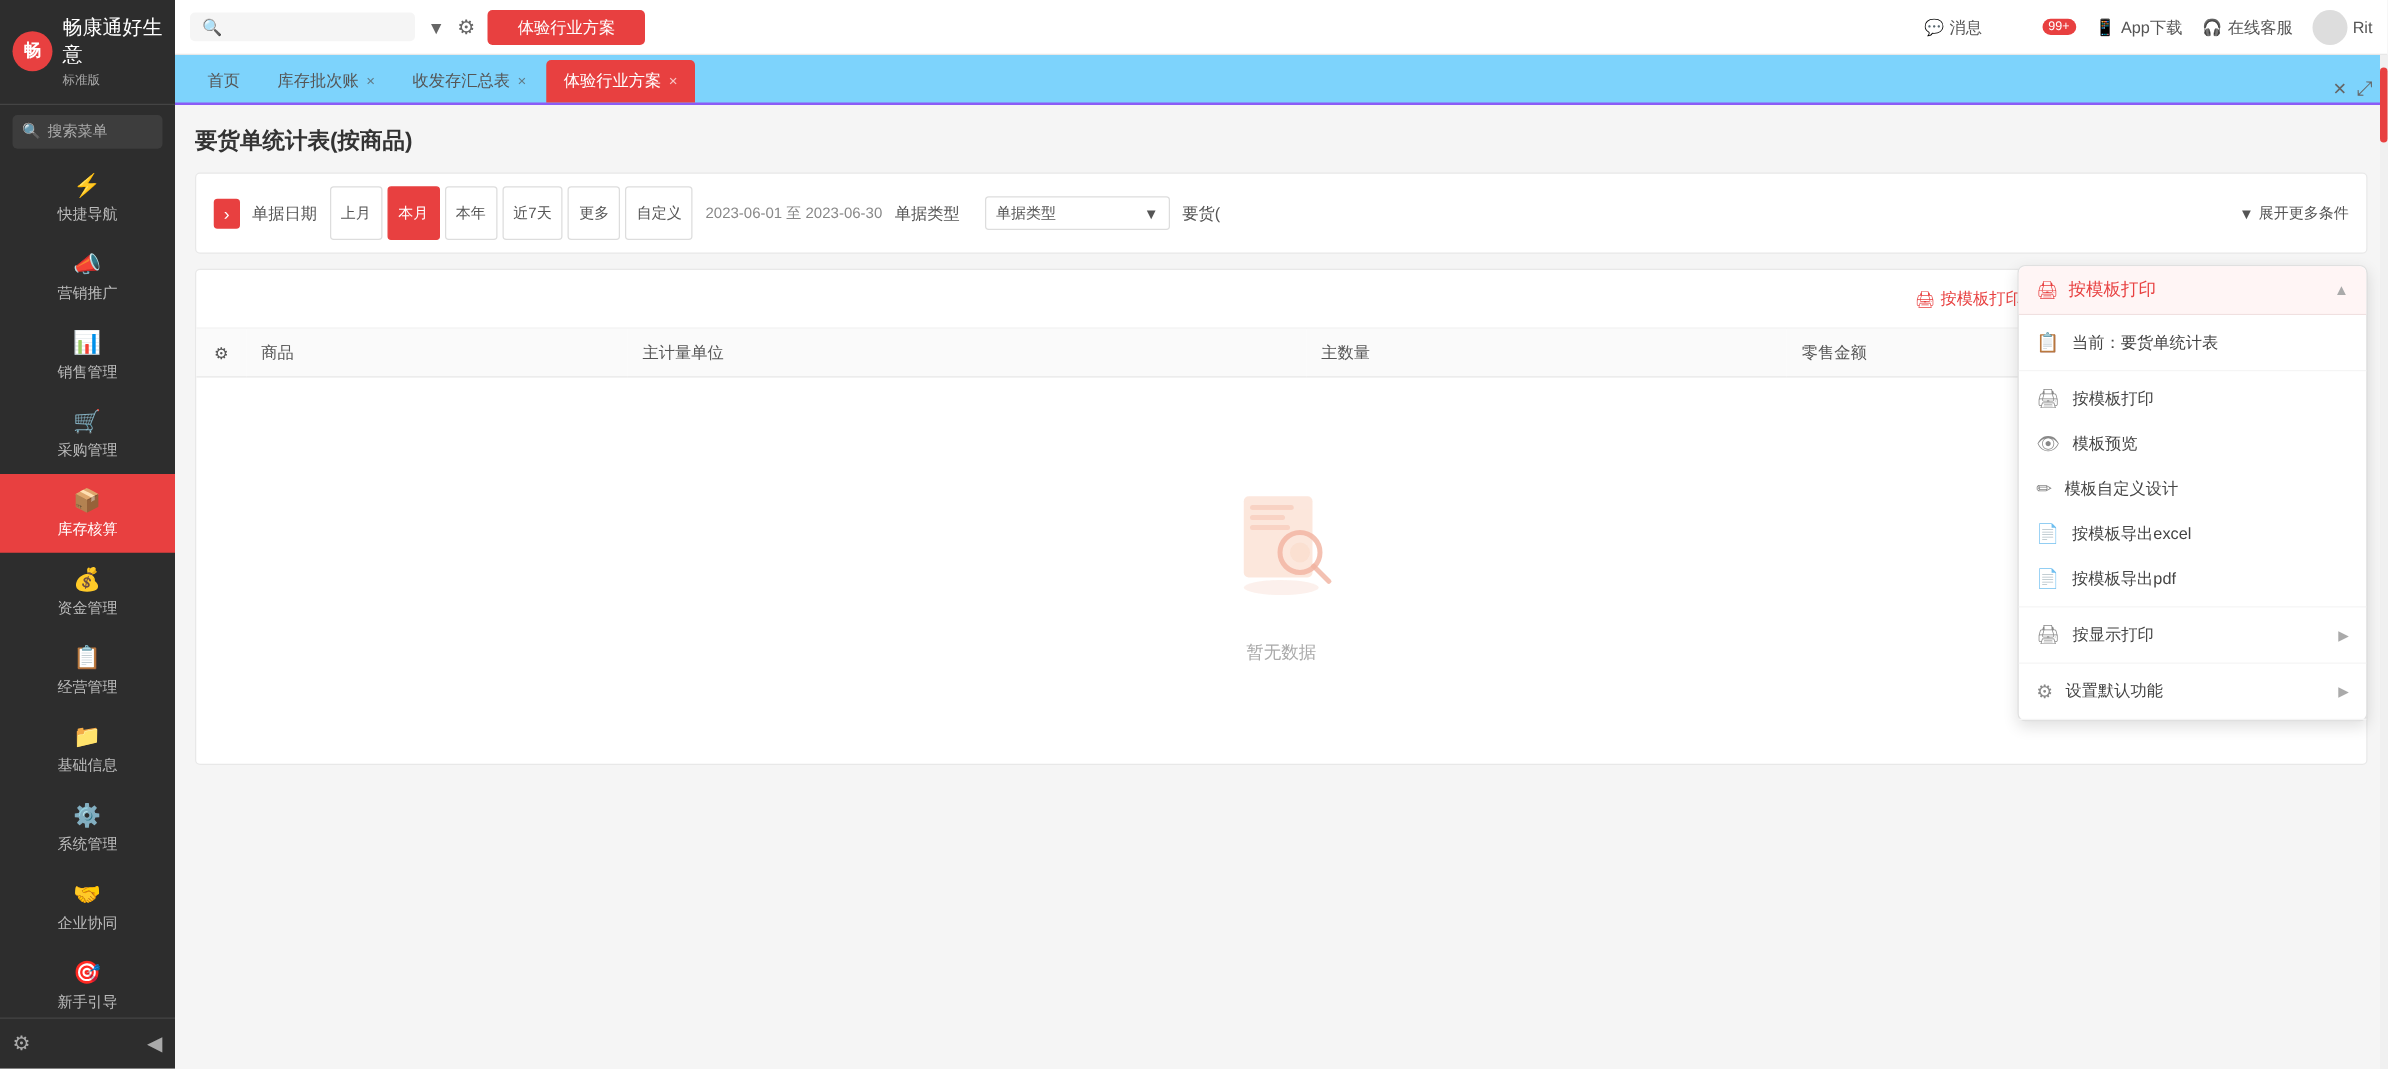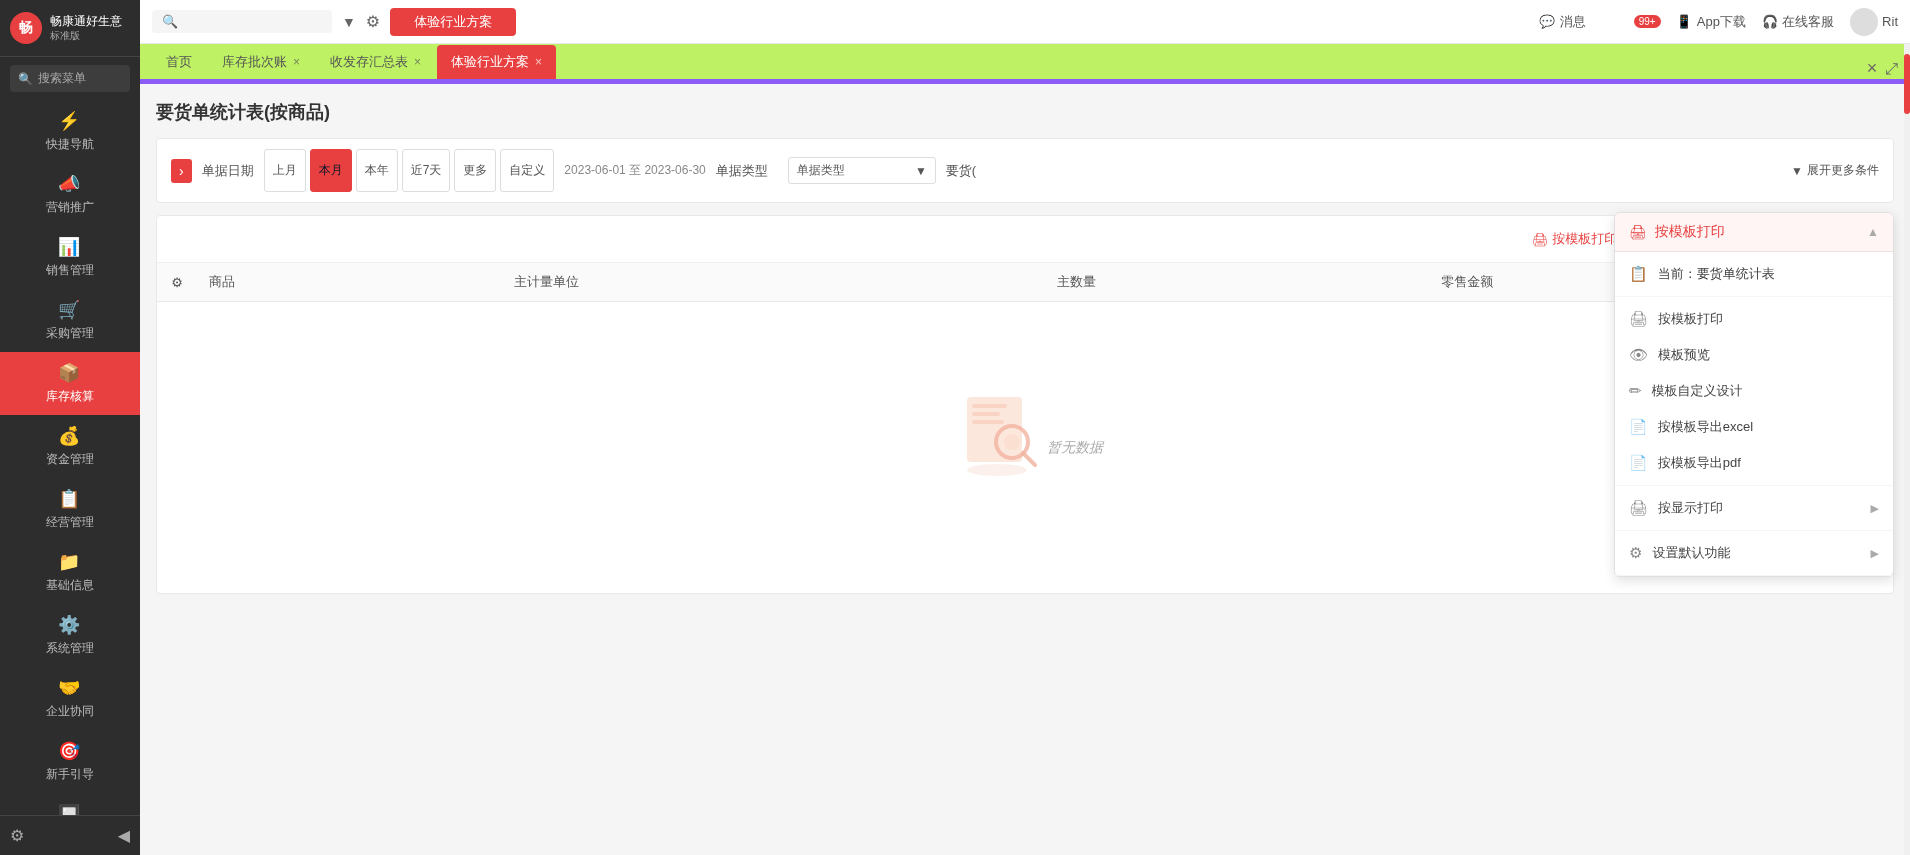--- a/index.html
+++ b/index.html
@@ -2,21 +2,21 @@
 <html><head>
   <meta charset="utf-8">
   <style>
     * { margin: 0; padding: 0; box-sizing: border-box; }
     body { font-family: "Microsoft YaHei", sans-serif; font-size: 13px; background: #f5f5f5; display: flex; height: 855px; overflow: hidden; }
 
     
     .sidebar { width: 140px; background: #2d2d2d; color: #ccc; display: flex; flex-direction: column; height: 100%; flex-shrink: 0; }
     .sidebar-logo { display: flex; align-items: center; gap: 8px; padding: 12px 10px; border-bottom: 1px solid #444; }
     .sidebar-logo-icon { width: 32px; height: 32px; background: #e84040; border-radius: 50%; display: flex; align-items: center; justify-content: center; color: white; font-size: 14px; font-weight: bold; flex-shrink: 0; }
-    .sidebar-logo-text { font-size: 12px; color: #fff; line-height: 1.4; }
+    .sidebar-logo-text { font-size: 16px; color: #fff; line-height: 1.4; }
     .sidebar-logo-badge { font-size: 10px; color: #aaa; }
     .sidebar-search { padding: 8px 10px; }
     .sidebar-search-btn { width: 100%; background: #3d3d3d; border: none; border-radius: 4px; color: #aaa; padding: 5px 8px; cursor: pointer; display: flex; align-items: center; gap: 5px; font-size: 12px; }
     .sidebar-nav { flex: 1; overflow-y: auto; }
     .sidebar-nav::-webkit-scrollbar { width: 3px; }
     .sidebar-nav::-webkit-scrollbar-thumb { background: #555; }
     .nav-item { display: flex; flex-direction: column; align-items: center; padding: 10px 5px; cursor: pointer; color: #bbb; font-size: 12px; gap: 4px; }
     .nav-item.active { background: #e84040; color: #fff; }
     .nav-item-icon { font-size: 18px; }
     .sidebar-bottom { padding: 10px; display: flex; justify-content: space-between; border-top: 1px solid #444; }
@@ -31,53 +31,53 @@
     .topbar-search input { border: none; background: transparent; outline: none; font-size: 12px; color: #666; width: 120px; }
     .topbar-nav-arrow { background: none; border: none; cursor: pointer; color: #666; font-size: 14px; }
     .topbar-gear { background: none; border: none; cursor: pointer; color: #666; font-size: 16px; }
     .topbar-trial-btn { background: #e84040; color: #fff; border: none; border-radius: 4px; padding: 5px 24px; cursor: pointer; font-size: 13px; }
     .topbar-right { margin-left: auto; display: flex; align-items: center; gap: 16px; }
     .topbar-right-item { display: flex; align-items: center; gap: 4px; cursor: pointer; color: #555; font-size: 13px; }
     .topbar-badge { background: #e84040; color: #fff; border-radius: 10px; font-size: 10px; padding: 1px 5px; margin-left: 44px; }
     .topbar-avatar { width: 28px; height: 28px; background: #ddd; border-radius: 50%; }
 
     
-    .tabbar { height: 40px; background: #bef264; border-bottom: 5px solid #8b5cf6; display: flex; align-items: flex-end; padding: 0 12px; flex-shrink: 0; gap: 2px; }
+    .tabbar { height: 40px; background: #7dd3fc; border-bottom: 2px solid #8b5cf6; display: flex; align-items: flex-end; padding: 0 12px; flex-shrink: 0; gap: 2px; }
     .tab { padding: 8px 14px; cursor: pointer; color: #555; font-size: 13px; border-top-left-radius: 4px; border-top-right-radius: 4px; display: flex; align-items: center; gap: 6px; }
     .tab.active { background: #e84040; color: #fff; }
     .tab-close { font-size: 12px; cursor: pointer; opacity: 0.7; }
     .tab-home { color: #555; }
 
     
     .content { flex: 1; overflow: auto; padding: 16px; position: relative; }
     .page-title { font-size: 18px; font-weight: bold; color: #333; margin-bottom: 14px; }
 
     
     .filter-bar { background: #fff; border-radius: 4px; padding: 10px 14px; margin-bottom: 12px; border: 1px solid #e8e8e8; }
     .filter-row { display: flex; align-items: center; gap: 10px; flex-wrap: wrap; }
     .filter-label { color: #555; font-size: 13px; flex-shrink: 0; }
     .date-btns { display: flex; gap: 4px; }
     .date-btn { padding: 12px 8px; border: 1px solid #ddd; border-radius: 3px; background: #fff; cursor: pointer; font-size: 12px; color: #555; }
-    .date-btn.active { background: #e84040; color: #0f172a; border-color: #e84040; }
+    .date-btn.active { background: #e84040; color: #ffffff; border-color: #e84040; }
     .date-range { color: #888; font-size: 12px; }
     .filter-type { display: flex; align-items: center; gap: 20px; flex: 0 0 220px; }
     .filter-select { border: 1px solid #ddd; border-radius: 3px; padding: 4px 8px; font-size: 12px; color: #555; background: #fff; cursor: pointer; display: flex; align-items: center; justify-content: space-between; flex: 1; }
     .expand-btn { margin-left: auto; background: none; border: none; cursor: pointer; color: #555; font-size: 12px; display: flex; align-items: center; gap: 4px; }
 
     
     .table-container { background: #fff; border-radius: 4px; border: 1px solid #e8e8e8; overflow: hidden; }
     .table-toolbar { display: flex; align-items: center; justify-content: flex-end; padding: 8px 12px; border-bottom: 1px solid #f0f0f0; gap: 10px; }
     .toolbar-btn { background: none; border: none; cursor: pointer; color: #666; font-size: 13px; display: flex; align-items: center; gap: 4px; }
     .toolbar-btn.primary { background: #e84040; color: #fff; border-radius: 4px; padding: 5px 14px; }
     .toolbar-btn.secondary { border: 1px solid #ddd; border-radius: 4px; padding: 5px 10px; }
     table { width: 100%; border-collapse: collapse; }
     thead tr { background: #fafafa; }
     thead th { padding: 10px 12px; text-align: left; font-weight: 500; color: #555; font-size: 13px; border-bottom: 1px solid #e8e8e8; }
     .th-check { width: 40px; text-align: center; }
-    .empty-state { display: flex; flex-direction: row; align-items: center; justify-content: center; padding: 80px 0; font-style: italic; }
+    .empty-state { display: flex; flex-direction: column; align-items: center; justify-content: center; padding: 80px 0; }
     .empty-icon { font-size: 80px; margin-bottom: 12px; opacity: 0.6; }
     .empty-text { color: #aaa; font-size: 14px; }
 
     
     .print-dropdown { position: absolute; top: 128px; right: 16px; width: 280px; background: #fff; border: 1px solid #e0e0e0; border-radius: 6px; box-shadow: 0 4px 12px rgba(0,0,0,0.12); z-index: 100; }
     .print-dropdown-header { display: flex; align-items: center; justify-content: space-between; padding: 10px 14px; background: #fff5f5; border-bottom: 1px solid #f0e0e0; border-top-left-radius: 6px; border-top-right-radius: 6px; cursor: pointer; }
     .print-dropdown-header-left { display: flex; align-items: center; gap: 8px; color: #e84040; font-size: 14px; font-weight: 500; }
     .print-dropdown-header-right { color: #aaa; font-size: 12px; }
     .print-dropdown-section { padding: 4px 0; border-bottom: 1px solid #f5f5f5; }
     .print-dropdown-item { display: flex; align-items: center; gap: 10px; padding: 9px 14px; cursor: pointer; color: #444; font-size: 13px; }

